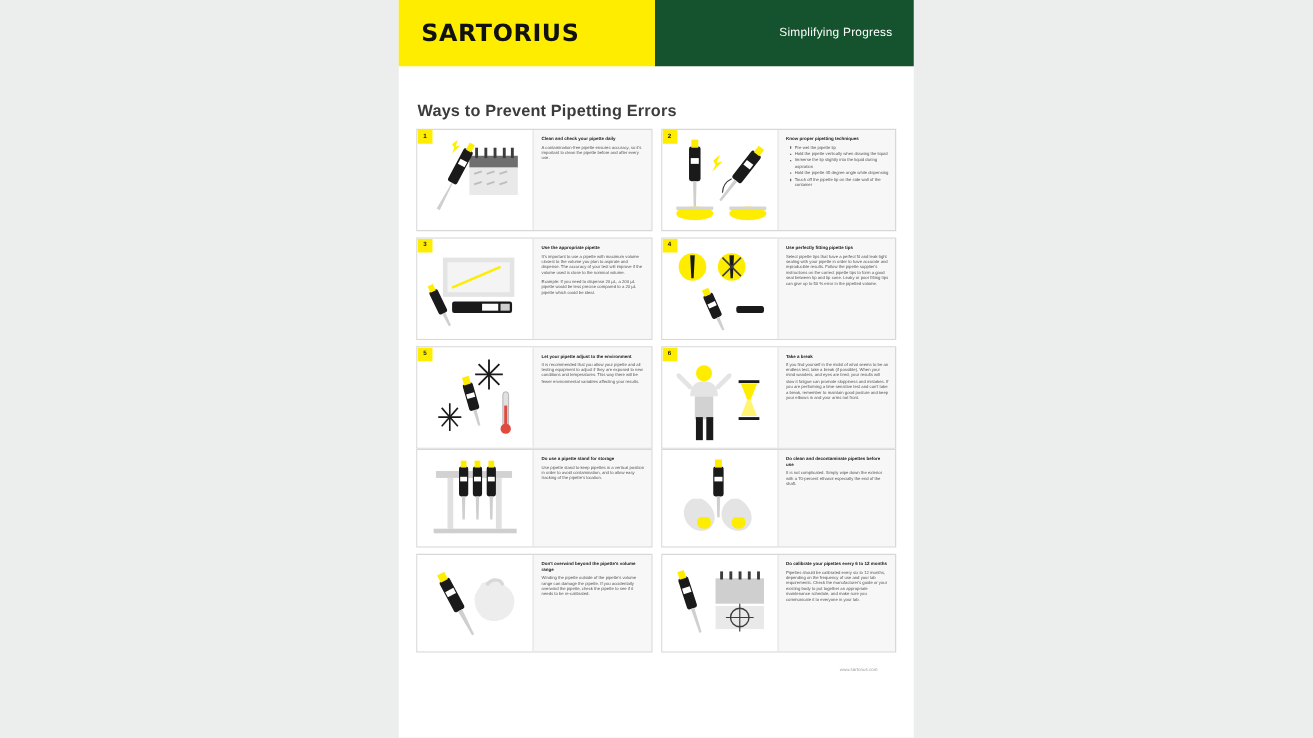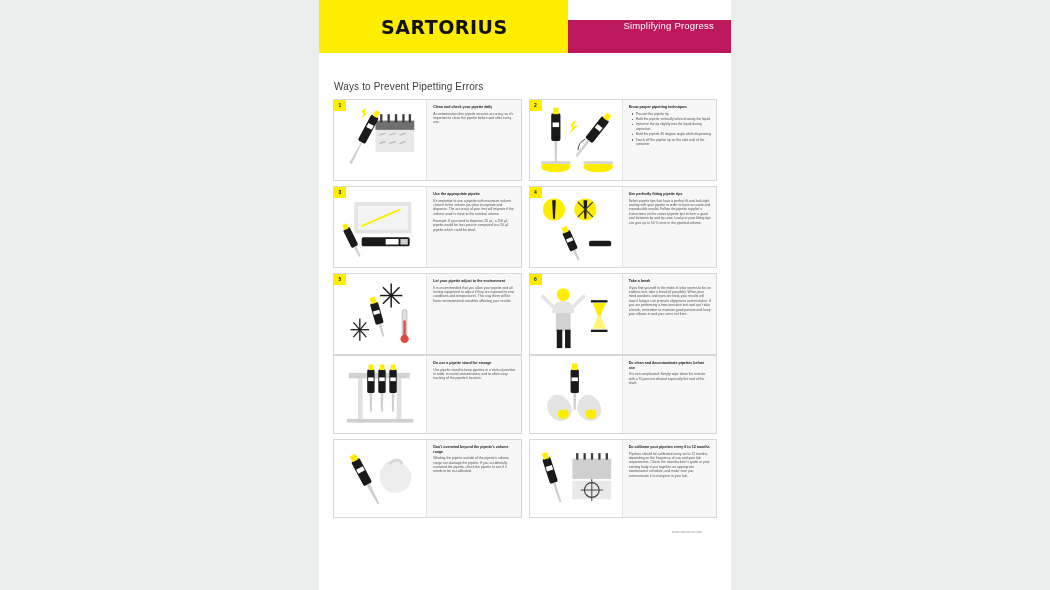--- a/index.html
+++ b/index.html
@@ -13,37 +13,37 @@
 
   
   .page{
     position:absolute;left:319px;top:0;width:412px;height:590px;
     background:#ffffff;
   }
 
   
   .header{display:flex;height:53px;width:100%;}
   .header-left{
-    width:205px;background:#ffed00;display:flex;align-items:center;padding-left:44px;
+    width:205px;background:#ffed00;display:flex;align-items:center;
   }
   .logo{
     margin-left:18px;font-size:19px;letter-spacing:.5px;font-weight:bold;
     color:#111;font-family:"DejaVu Sans", sans-serif;
   }
   .header-right{
-    flex:1;background:#be185d;display:flex;justify-content:flex-end;margin-top:20px;
+    flex:1;background:#14532d;display:flex;align-items:center;justify-content:flex-end;
   }
   .tagline{
     color:#fff;font-size:9.5px;margin-right:17px;letter-spacing:.2px;
   }
 
   
   .sheet-body{padding:0 14px;}
   .section-title{
-    font-size:10px;color:#3c3c3b;margin:28px 0 7px 1px;letter-spacing:.15px;
+    font-size:13px;color:#3c3c3b;margin:28px 0 7px 1px;letter-spacing:.15px;font-weight:bold;
   }
   .section-title.second{margin-top:26px;}
 
   .grid{display:grid;grid-template-columns:1fr 1fr;gap:5px 7px;}
 
   .card{
     display:flex;border:1px solid #d8d8d8;background:#fff;
     height:82px;box-sizing:border-box;
   }
   .card.storage{height:79px;}

